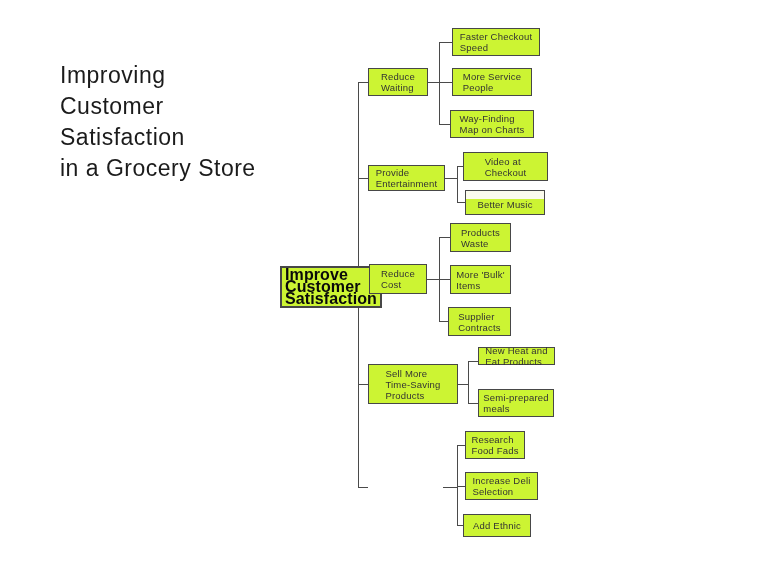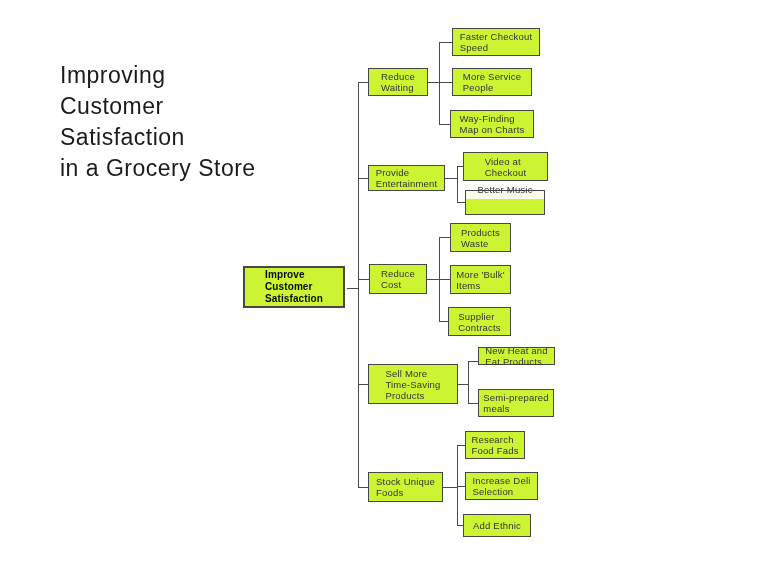--- a/index.html
+++ b/index.html
@@ -16,25 +16,25 @@
     color:var(--title-text); white-space:pre-line;
   }
   .node {
     position:absolute; display:flex; align-items:center; justify-content:center;
     background:var(--node-fill); border:1px solid var(--node-border);
     color:var(--node-text); font-size:9.5px; line-height:11px; letter-spacing:0.2px;
     white-space:pre-line;
   }
   .node.root {
     font-weight:700; color:var(--root-text); border-width:2px;
-    font-size:10px; line-height:12px; letter-spacing:0.1px;
+    font-size:16px; line-height:12px; letter-spacing:0.1px;margin-left:37px;
   }
   .node.split-fill {
     background:linear-gradient(to bottom, #fbfbec 0%, #fbfbec 34%, var(--node-fill) 34%);
-    align-items:flex-end; padding-bottom:19px;
+    align-items:flex-end; padding-bottom:4px;
   }
   .hline { position:absolute; height:1px; background:var(--connector); }
   .vline { position:absolute; width:1px; background:var(--connector); }
 </style>
 </head>
 <body>
 
 <div class="canvas">
 
   <div class="title">Improving
@@ -84,22 +84,20 @@
 
   <div class="node" style="left:368px;top:68px;width:60px;height:28px">Reduce
 Waiting</div>
   <div class="node" style="left:368px;top:165px;width:77px;height:26px">Provide
 Entertainment</div>
   <div class="node" style="left:369px;top:264px;width:58px;height:30px">Reduce
 Cost</div>
   <div class="node" style="left:368px;top:364px;width:90px;height:40px">Sell More
 Time-Saving
 Products</div>
-  <div class="node" style="left:368px;top:472px;width:75px;height:30px">Stock Unique
-Foods</div>
 
   <div class="node" style="left:452px;top:28px;width:88px;height:28px">Faster Checkout
 Speed</div>
   <div class="node" style="left:452px;top:68px;width:80px;height:28px">More Service
 People</div>
   <div class="node" style="left:450px;top:110px;width:84px;height:28px">Way-Finding
 Map on Charts</div>
 
   <div class="node" style="left:463px;top:152px;width:85px;height:29px">Video at
 Checkout</div>

